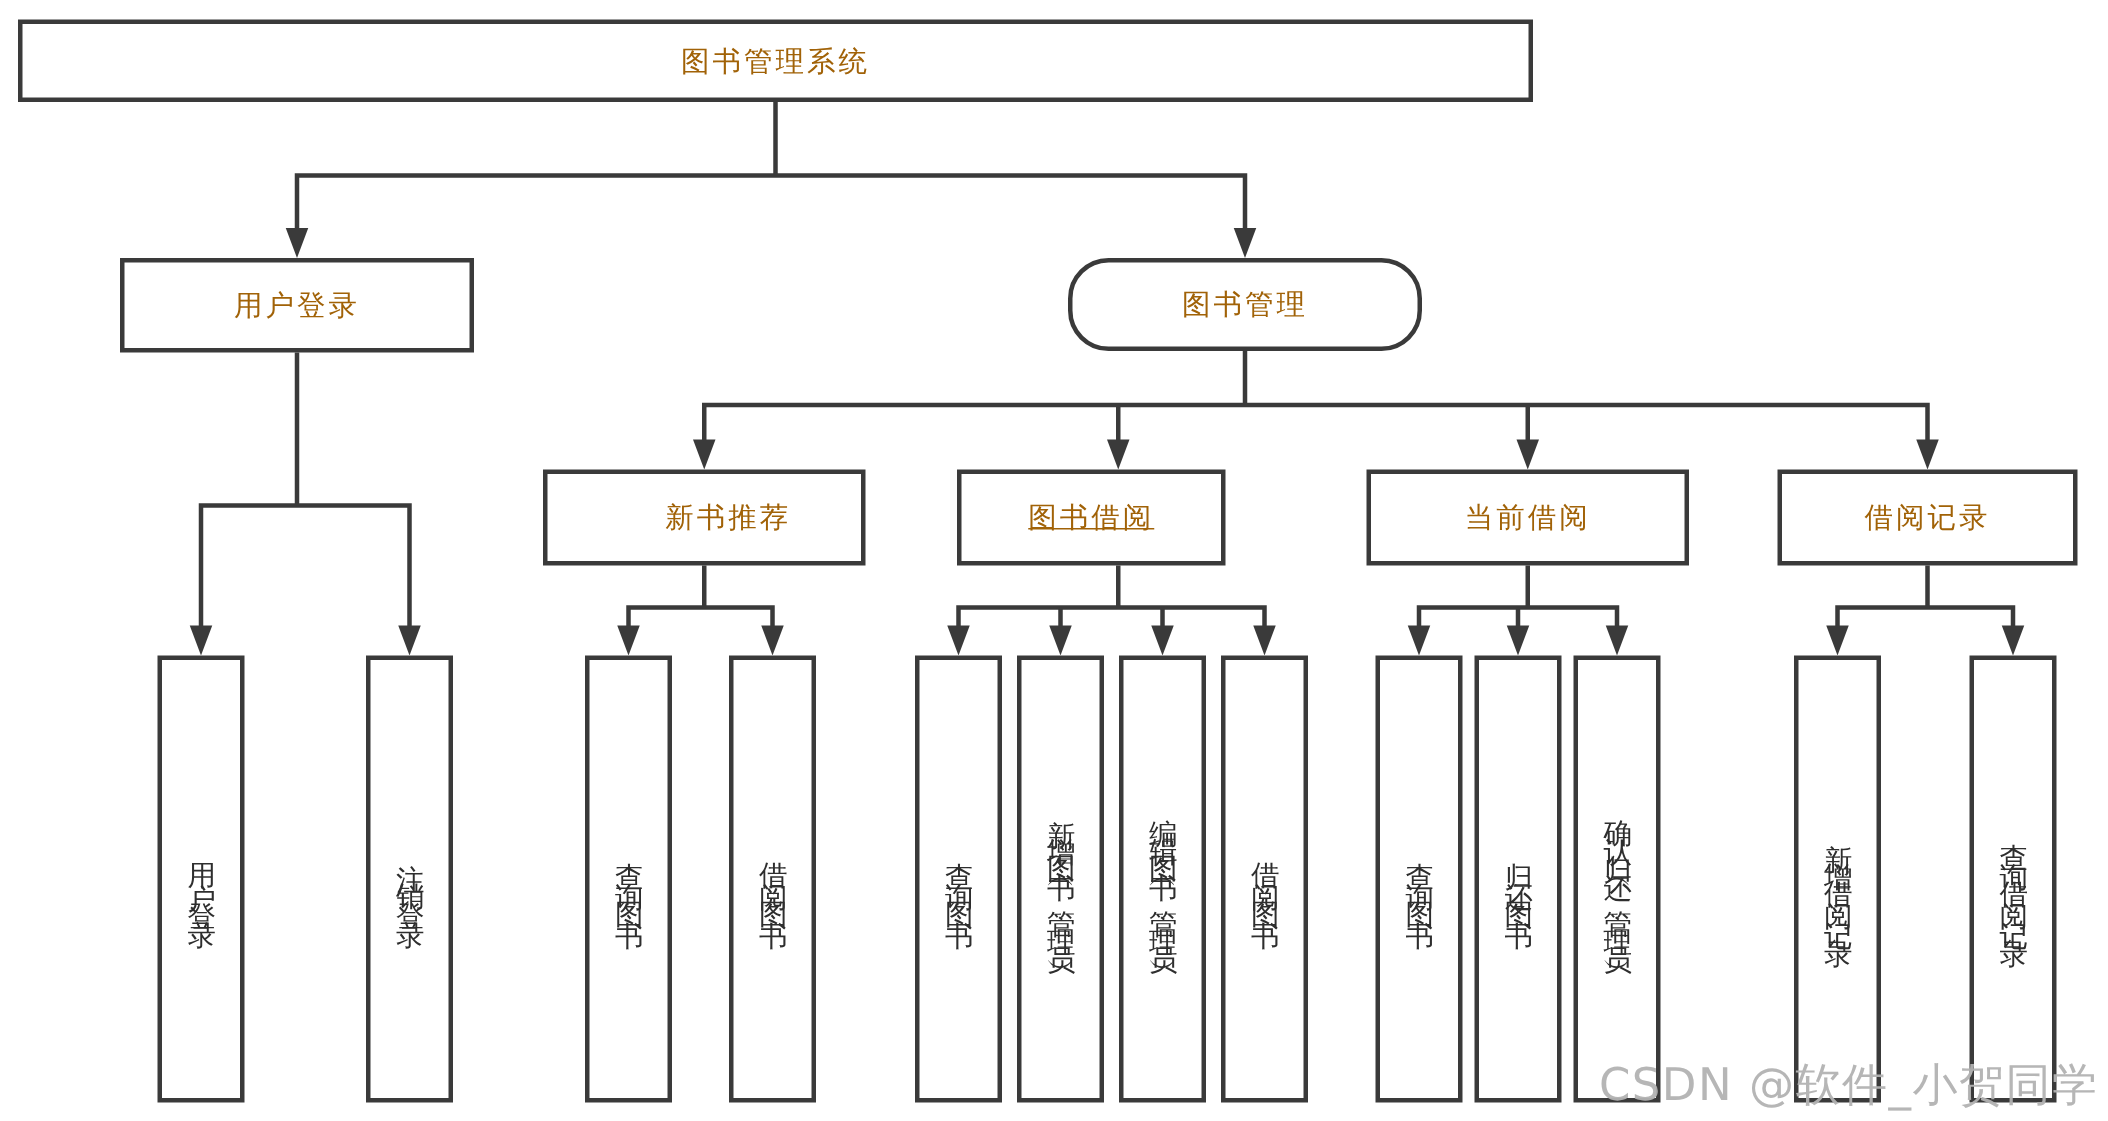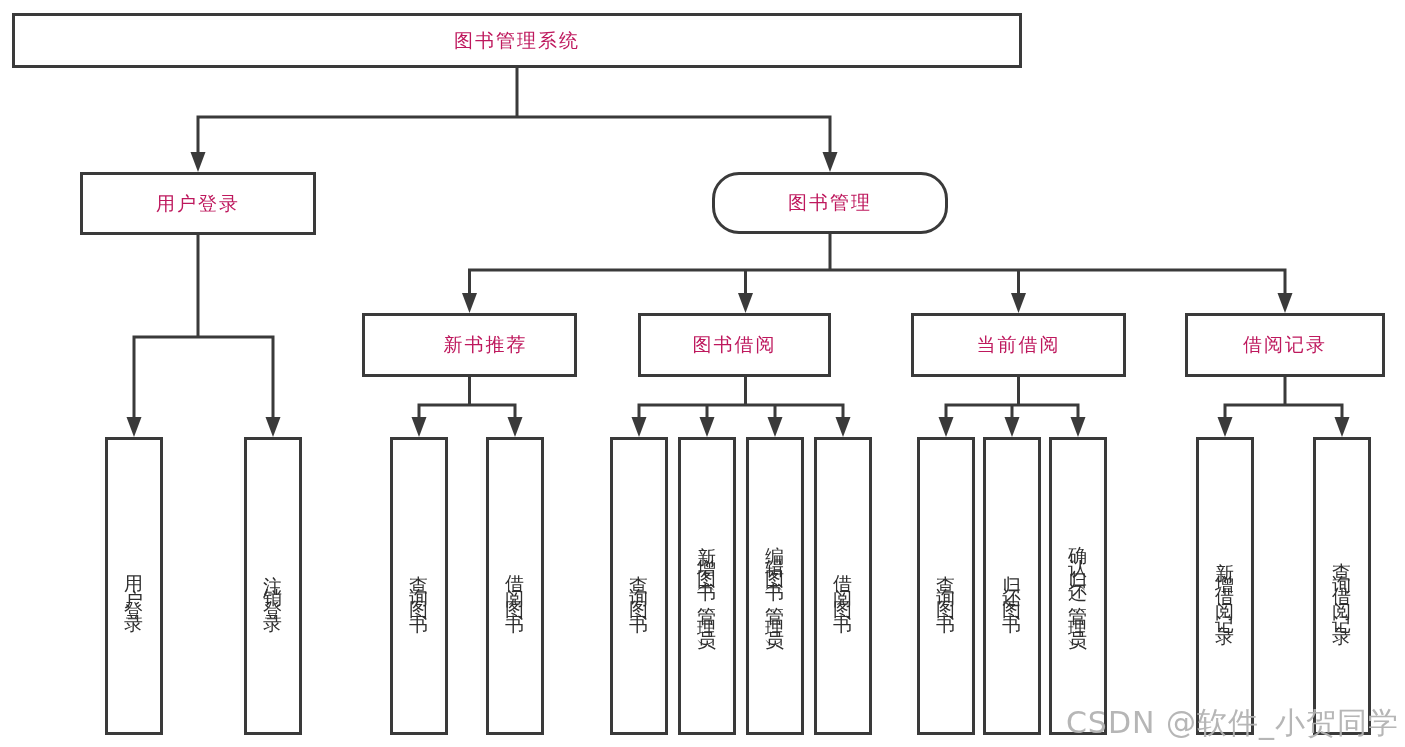--- a/index.html
+++ b/index.html
@@ -12,21 +12,21 @@
   }
   svg.connectors{position:absolute;left:0;top:0;width:1405px;height:747px;z-index:1;}
   svg.connectors path{stroke:#3a3a3a;stroke-width:3;fill:none;stroke-linecap:square;}
   svg.connectors polygon{fill:#3a3a3a;stroke:none;}
   .node{
     position:absolute;z-index:2;
     box-sizing:border-box;
     border:3px solid #3a3a3a;
     background:#ffffff;
     display:flex;align-items:center;justify-content:center;
-    color:#be185d;font-size:19px;letter-spacing:2px;
+    color:#a16207;font-size:19px;letter-spacing:2px;
     white-space:nowrap;
   }
   .leaf{
     position:absolute;z-index:2;
     box-sizing:border-box;
     width:58px;height:298px;top:437px;
     border:3px solid #3a3a3a;
     background:#ffffff;
     display:flex;align-items:center;justify-content:center;
   }
@@ -107,21 +107,21 @@
   <div class="node" style="left:80px;top:172px;width:236px;height:63px;">
     <span>用户登录</span>
   </div>
   <div class="node" style="left:712px;top:172px;width:236px;height:62px;border-radius:27px;">
     <span>图书管理</span>
   </div>
 
   <div class="node" style="left:362px;top:313px;width:215px;height:64px;padding-left:32px;">
     <span>新书推荐</span>
   </div>
-  <div class="node" style="left:638px;top:313px;width:193px;height:64px;">
+  <div class="node" style="left:638px;top:313px;width:179px;height:64px;text-decoration:underline;">
     <span>图书借阅</span>
   </div>
   <div class="node" style="left:911px;top:313px;width:215px;height:64px;">
     <span>当前借阅</span>
   </div>
   <div class="node" style="left:1185px;top:313px;width:200px;height:64px;">
     <span>借阅记录</span>
   </div>
 
   <div class="leaf" style="left:105px;">

